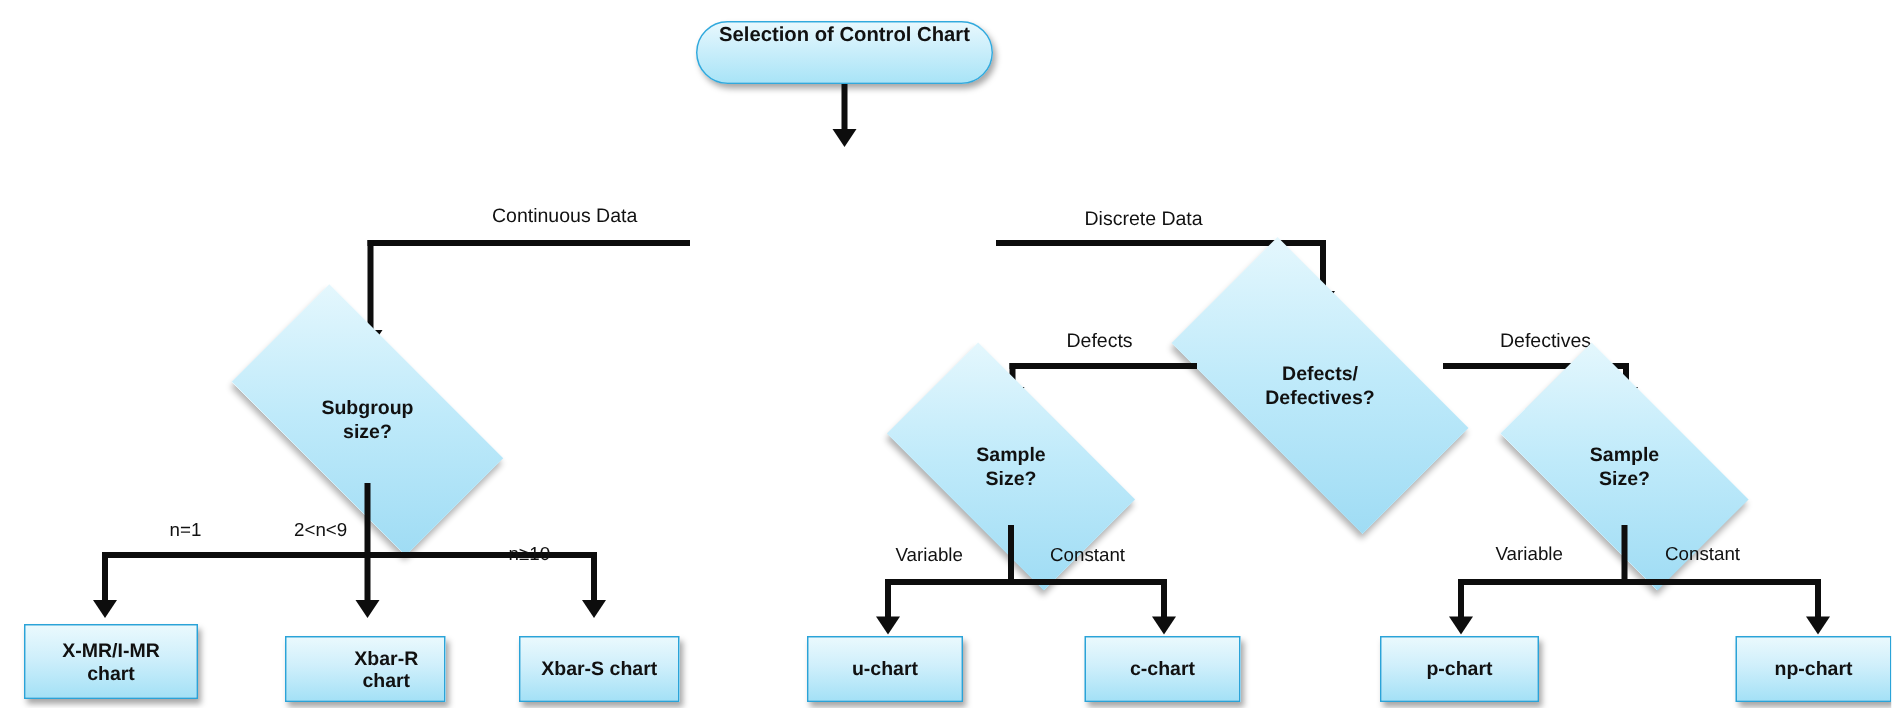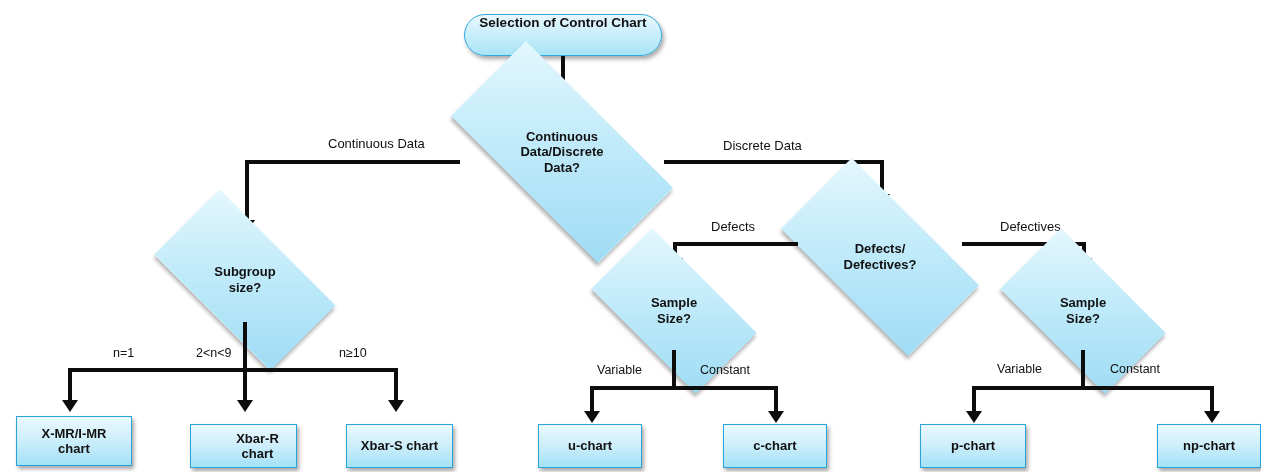--- a/index.html
+++ b/index.html
@@ -51,28 +51,20 @@
 
 <div id="stage">
 
   <div class="node pill" style="left:464px;top:14px;width:198px;height:42px;font-size:13.5px;">
     <span>Selection of Control Chart</span>
   </div>
 
   <div class="vline" style="left:561px;top:56px;height:32px;"></div>
   <div class="arrow" style="left:555px;top:86px;"></div>
 
-  <div class="node diamond" style="left:458px;top:99px;width:208px;height:106px;font-size:13px;">
-    <div class="dshape"></div>
-    <div class="dlabel">
-      <div>Continuous</div>
-      <div>Data/Discrete</div>
-      <div>Data?</div>
-    </div>
-  </div>
 
   <div class="elabel" style="left:328px;top:136px;font-size:13px;">Continuous Data</div>
   <div class="hline" style="left:245px;top:160px;width:215px;"></div>
   <div class="vline" style="left:245px;top:160px;height:62px;"></div>
   <div class="arrow" style="left:239px;top:220px;"></div>
 
   <div class="elabel" style="left:723px;top:138px;font-size:13px;">Discrete Data</div>
   <div class="hline" style="left:664px;top:160px;width:220px;"></div>
   <div class="vline" style="left:880px;top:160px;height:48px;"></div>
   <div class="arrow" style="left:874px;top:194px;"></div>
@@ -83,21 +75,21 @@
       <div>Subgroup</div>
       <div>size?</div>
     </div>
   </div>
 
   <div class="vline" style="left:243px;top:322px;height:50px;"></div>
   <div class="hline" style="left:68px;top:368px;width:330px;"></div>
 
   <div class="elabel" style="left:113px;top:346px;font-size:12.5px;">n=1</div>
   <div class="elabel" style="left:196px;top:346px;font-size:12.5px;text-align:right;">2&lt;n&lt;9</div>
-  <div class="elabel" style="left:327px;top:346px;font-size:12.5px;padding-left:12px;">n≥10</div>
+  <div class="elabel" style="left:327px;top:362px;font-size:12.5px;padding-left:12px;">n≥10</div>
 
   <div class="vline" style="left:68px;top:368px;height:34px;"></div>
   <div class="arrow" style="left:62px;top:400px;"></div>
 
   <div class="vline" style="left:243px;top:368px;height:34px;"></div>
   <div class="arrow" style="left:237px;top:400px;"></div>
 
   <div class="vline" style="left:394px;top:368px;height:34px;"></div>
   <div class="arrow" style="left:388px;top:400px;"></div>
 

